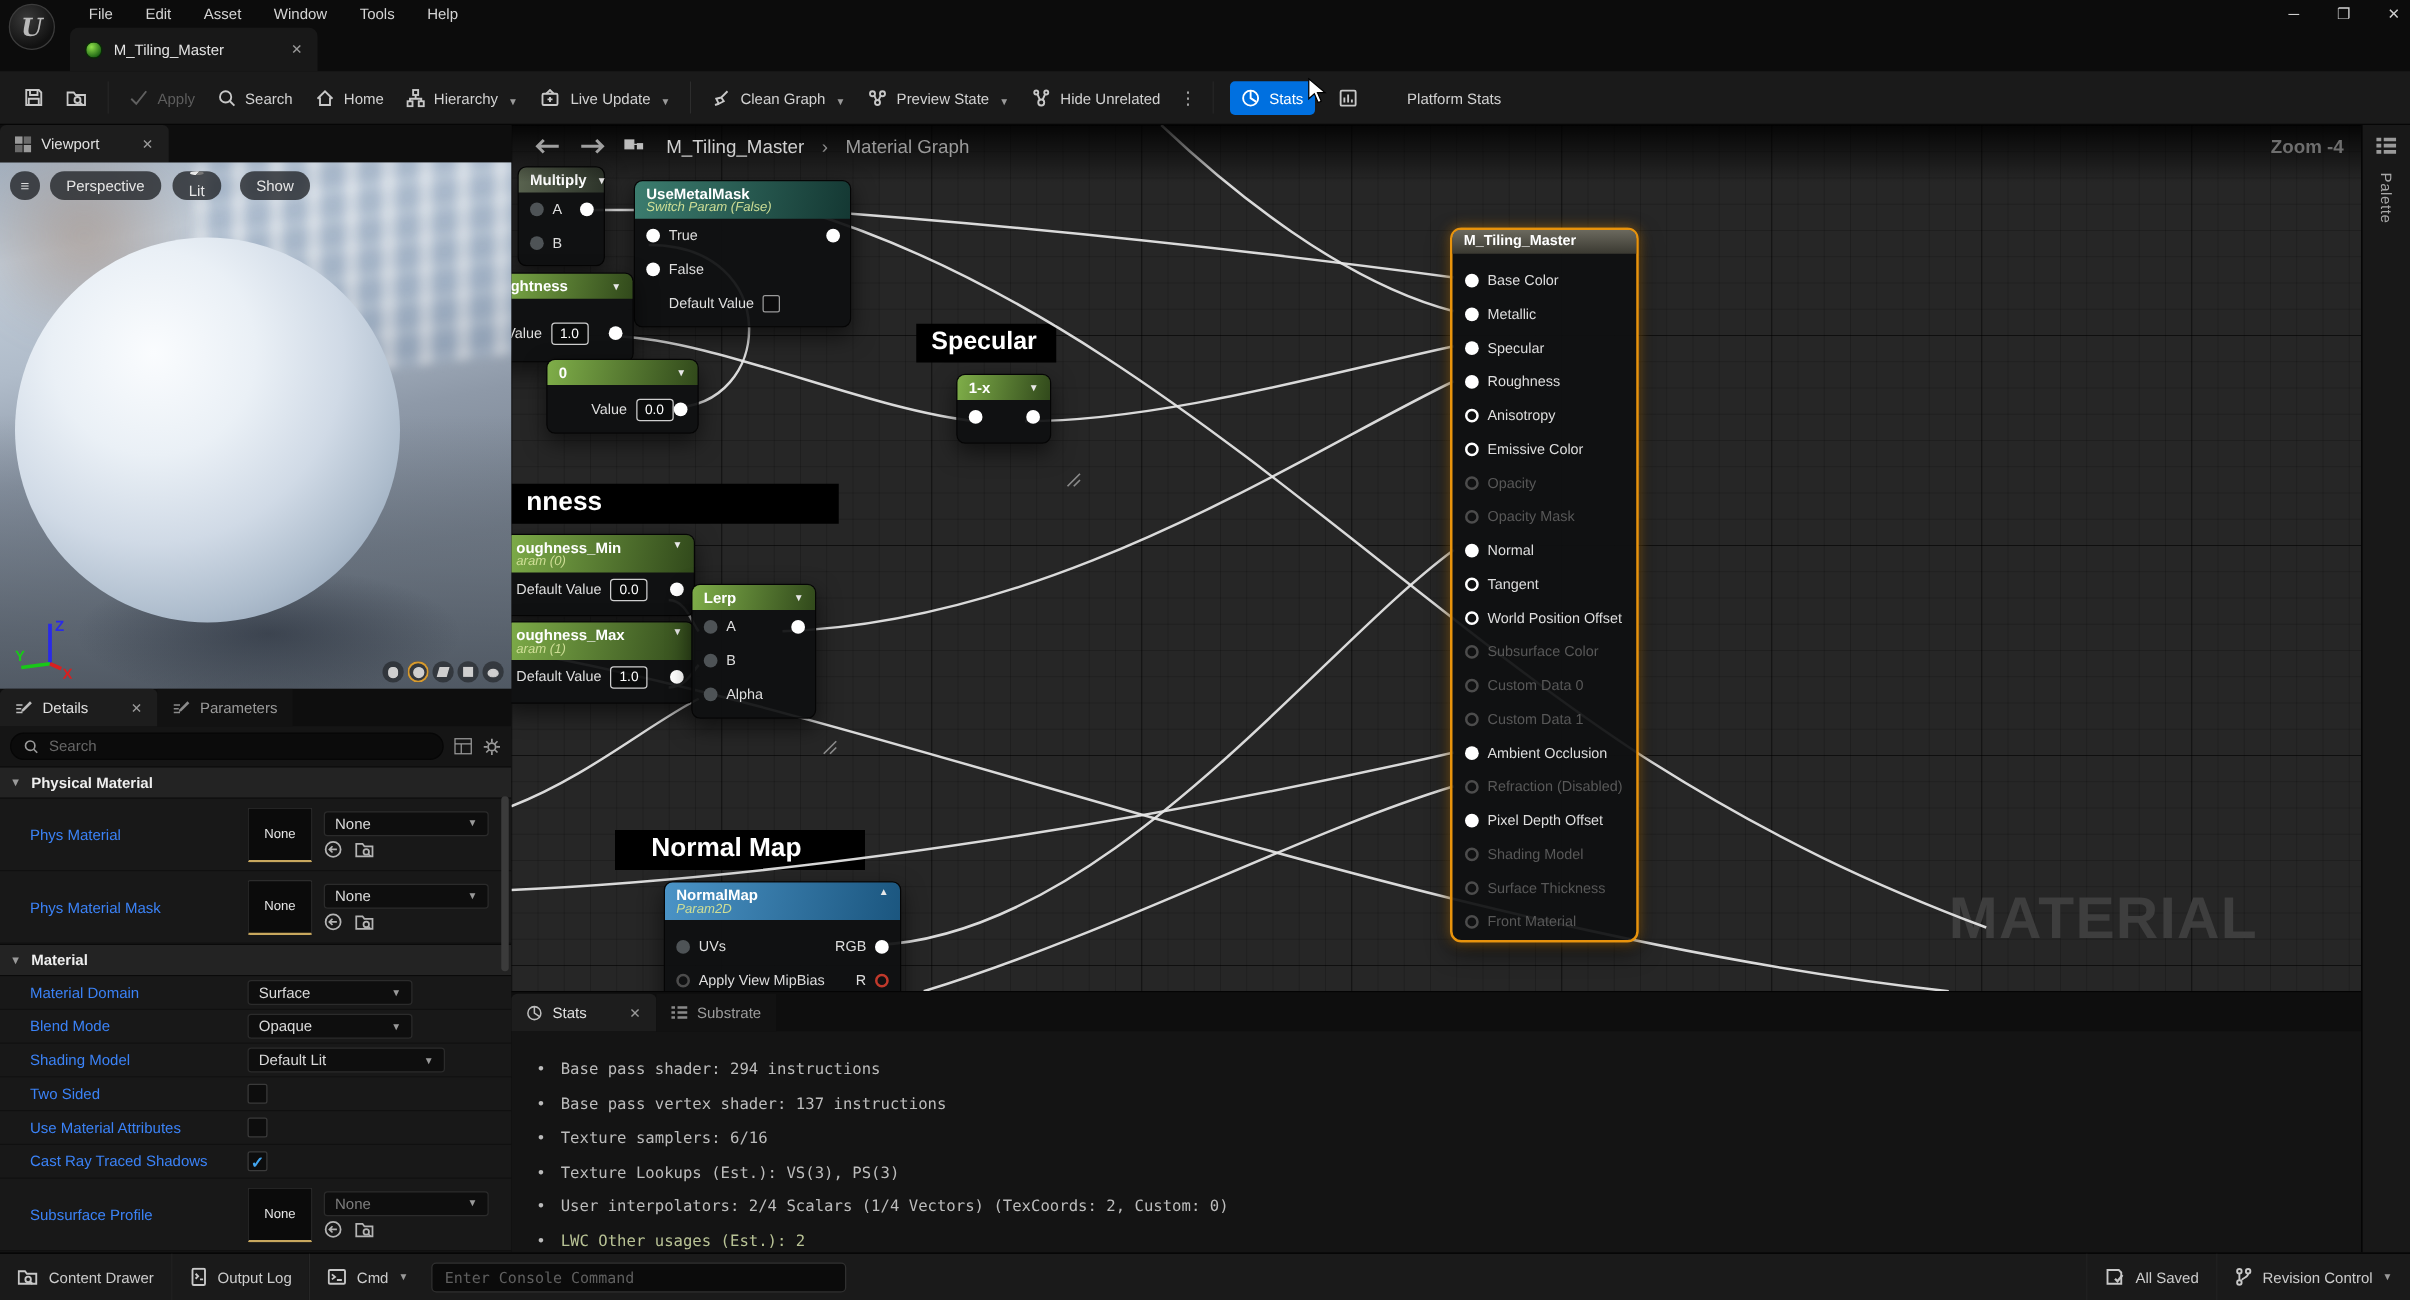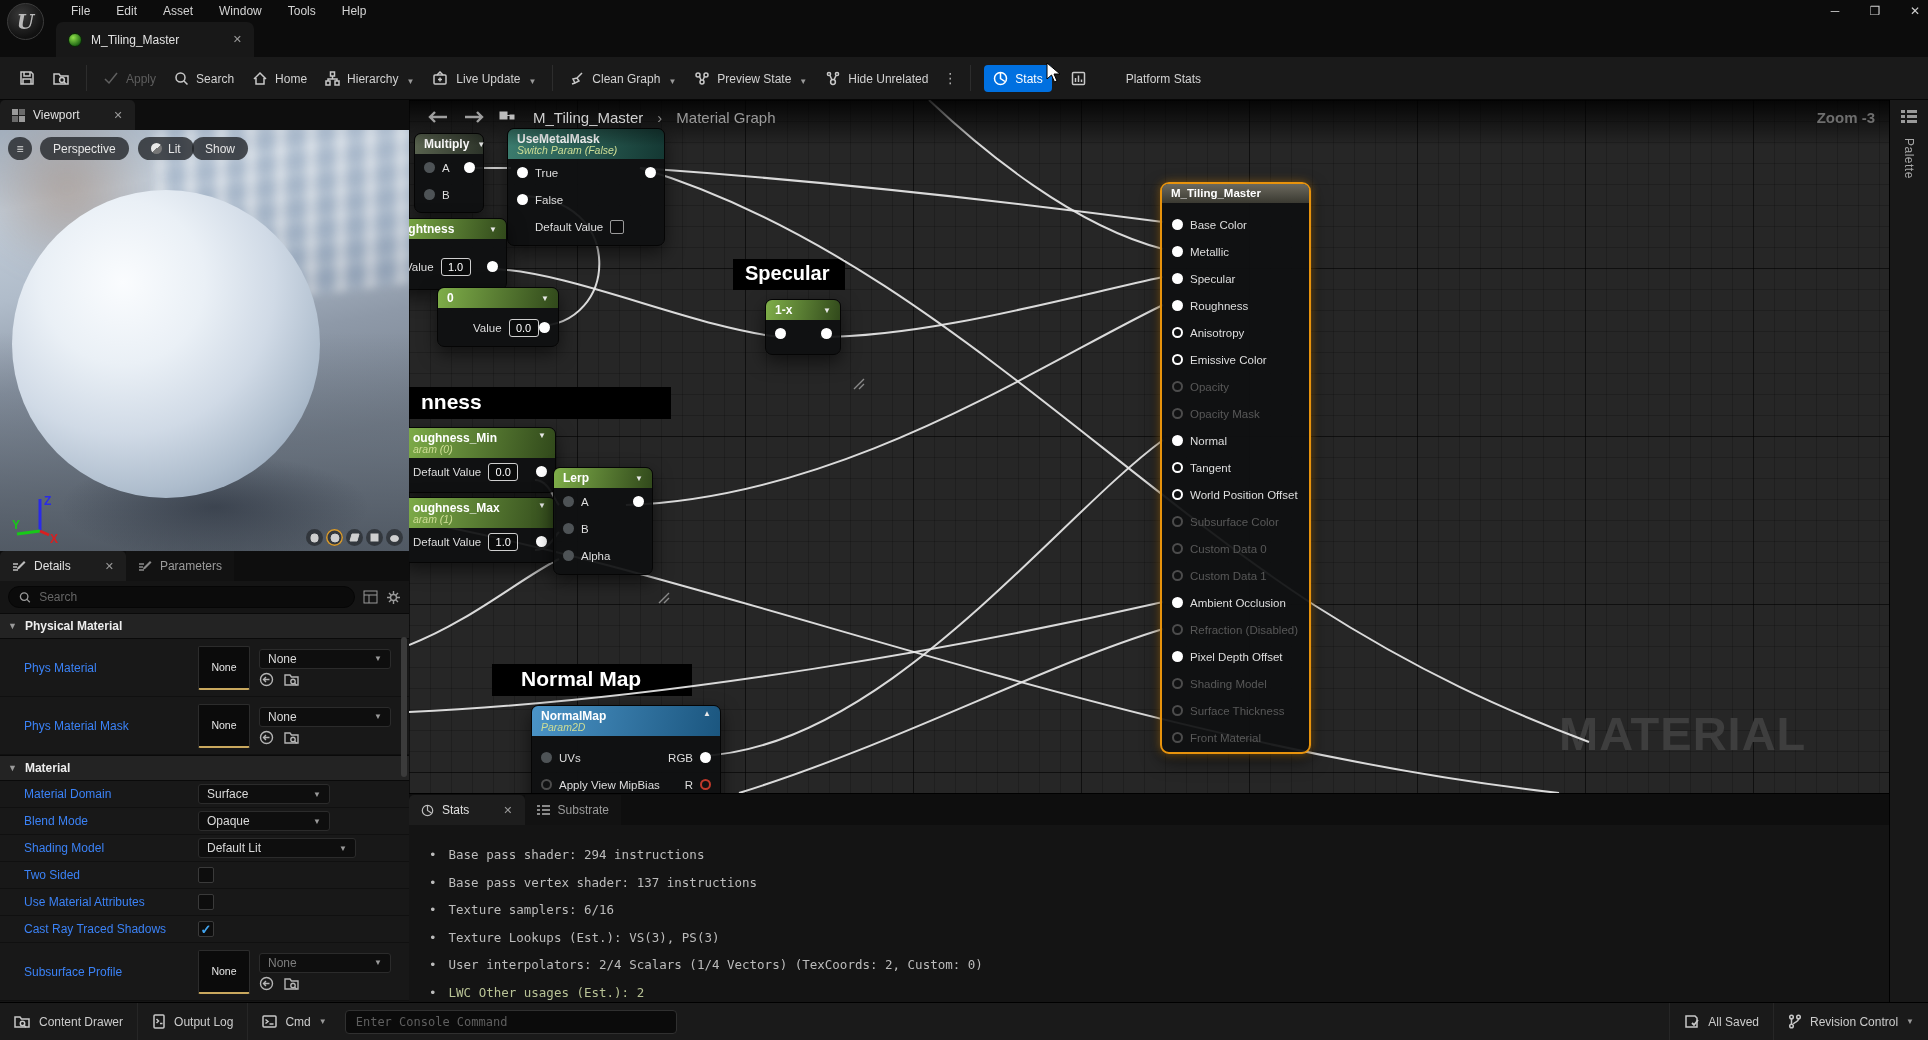--- a/index.html
+++ b/index.html
@@ -323,21 +323,21 @@
   <div class="vp-view">
     <div class="vp-warm"></div>
     <div class="vp-bld"></div>
     <div class="vp-floor"></div>
     <div class="sphere-shadow"></div>
     <div class="sphere"></div>
     <div class="vp-burger">≡</div>
     <div class="vp-pill" style="left:40px;">
         <span>Perspective</span>
       </div>
-    <div class="vp-pill" style="left:138px;">
+    <div class="vp-pill" style="left:138px;flex-direction:column;">
       <span class="lit-dot"></span>
         <span>Lit</span>
     </div>
     <div class="vp-pill" style="left:192px;">
         <span>Show</span>
       </div>
     <svg class="abs" style="left:10px; bottom:8px;" width="62" height="58">
       <line x1="30" y1="46" x2="30" y2="14" stroke="#2a2ae8" stroke-width="3"></line>
       <line x1="30" y1="46" x2="7" y2="49" stroke="#18c818" stroke-width="3"></line>
       <line x1="30" y1="46" x2="39" y2="50" stroke="#d82020" stroke-width="3"></line>
@@ -567,39 +567,39 @@
       </svg>
     <svg class="crumb-ico" width="20" height="16" viewBox="0 0 20 16">
         <rect x="1" y="3" width="7" height="7" fill="#bdbdbd"></rect>
         <rect x="11" y="6" width="4" height="4" fill="#bdbdbd"></rect>
         <path d="M8 6.5h3" stroke="#bdbdbd" fill="none"></path>
       </svg>
     <span class="crumb-1">M_Tiling_Master</span>
     <span class="crumb-sep">›</span>
     <span class="crumb-2">Material Graph</span>
   </div>
-  <div class="zoom-label">Zoom -3</div>
+  <div class="zoom-label">Zoom -4</div>
 
   <div class="node" style="left:5px; top:33px; width:70px; height:80px;">
     <div class="nhdr hdr-olive">
         <span>Multiply</span>
         <span class="chev">▼</span>
       </div>
     <div class="prow">
         <span class="pin gray"></span>
         <span class="plabel">A</span>
         <span class="pin fill out"></span>
       </div>
     <div class="prow">
         <span class="pin gray"></span>
         <span class="plabel">B</span>
       </div>
   </div>
 
-  <div class="node" style="left:98px; top:28px; width:158px; height:118px;">
+  <div class="node" style="left:98px; top:44px; width:174px; height:118px;">
     <div class="nhdr hdr-teal" style="display:block;">
       <div style="display:flex; justify-content:space-between;">
           <span>UseMetalMask</span>
         </div>
       <div class="nsub">Switch Param (False)</div>
     </div>
     <div class="prow">
         <span class="pin fill"></span>
         <span class="plabel">True</span>
         <span class="pin fill out"></span>

